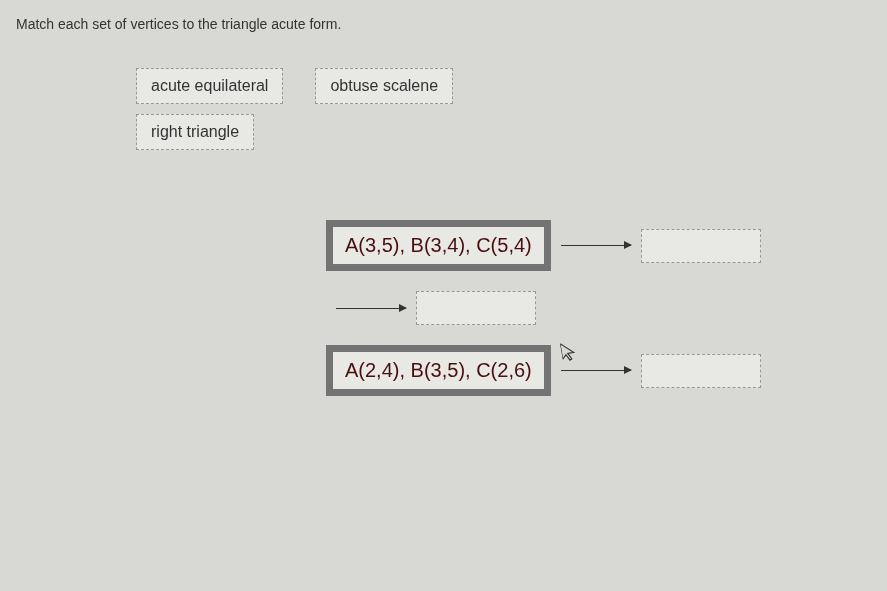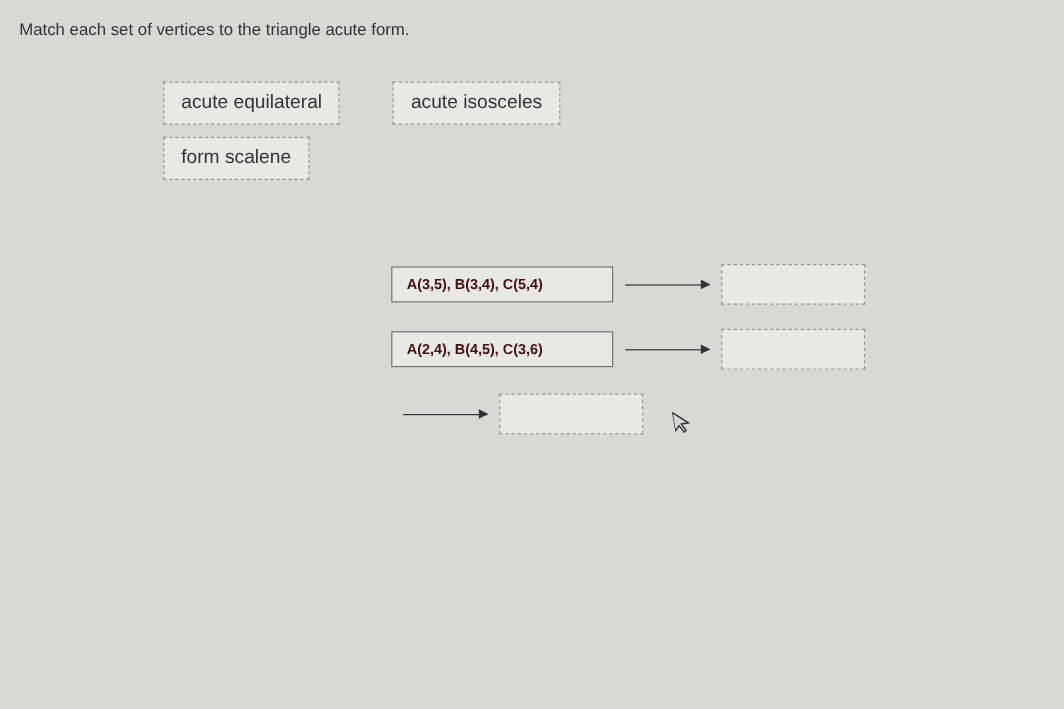--- a/index.html
+++ b/index.html
@@ -16,21 +16,21 @@
       position: relative;
     }
     .instruction {
       font-size: 14px;
       color: #333;
       margin-bottom: 36px;
     }
     .options-container {
       display: flex;
       flex-wrap: wrap;
-      gap: 44px;
+      gap: 32px;
       margin-left: 120px;
       margin-bottom: 80px;
     }
     .options-row2 {
       margin-left: 120px;
       margin-top: -70px;
       margin-bottom: 70px;
     }
     .option-box {
       border: 1px dashed #999;
@@ -43,26 +43,26 @@
     }
     .match-container {
       margin-left: 310px;
     }
     .match-row {
       display: flex;
       align-items: center;
       margin-bottom: 20px;
     }
     .vertex-box {
-      border: 1px solid #737373;
+      border: 7px solid #737373;
       background: #e8e8e5;
       padding: 7px 12px;
-      font-size: 12px;
+      font-size: 20px;
       color: #4a0e0e;
-      font-weight: 700;
+      font-weight: 400;
       min-width: 185px;
       text-align: left;
     }
     .arrow {
       width: 90px;
       display: flex;
       align-items: center;
       justify-content: center;
       position: relative;
     }
@@ -99,43 +99,43 @@
       transform: rotate(-10deg);
     }
   </style>
 </head>
 <body>
 
 <div class="instruction">Match each set of vertices to the triangle acute form.</div>
 
 <div class="options-container">
   <div class="option-box">acute equilateral</div>
-  <div class="option-box">acute isosceles</div>
+  <div class="option-box">obtuse scalene</div>
 </div>
 
 <div class="options-row2">
-  <div class="option-box">form scalene</div>
+  <div class="option-box">right triangle</div>
 </div>
 
 <div class="match-container">
   <div class="match-row">
     <div class="vertex-box">A(3,5), B(3,4), C(5,4)</div>
     <div class="arrow">
         <div class="arrow-line"></div>
       </div>
     <div class="drop-target"></div>
   </div>
   <div class="match-row">
-    <div class="vertex-box">A(2,4), B(4,5), C(3,6)</div>
     <div class="arrow">
         <div class="arrow-line"></div>
       </div>
     <div class="drop-target"></div>
   </div>
   <div class="match-row">
+    <div class="vertex-box">A(2,4), B(3,5), C(2,6)</div>
     <div class="arrow">
         <div class="arrow-line"></div>
       </div>
     <div class="drop-target"></div>
   </div>
 </div>
 
 <div class="cursor-icon">
   <svg width="16" height="20" viewBox="0 0 16 20">
     <path d="M0 0 L0 16 L4 12 L7 18 L9 17 L6 11 L12 11 Z" fill="none" stroke="#333" stroke-width="1.2"></path>

